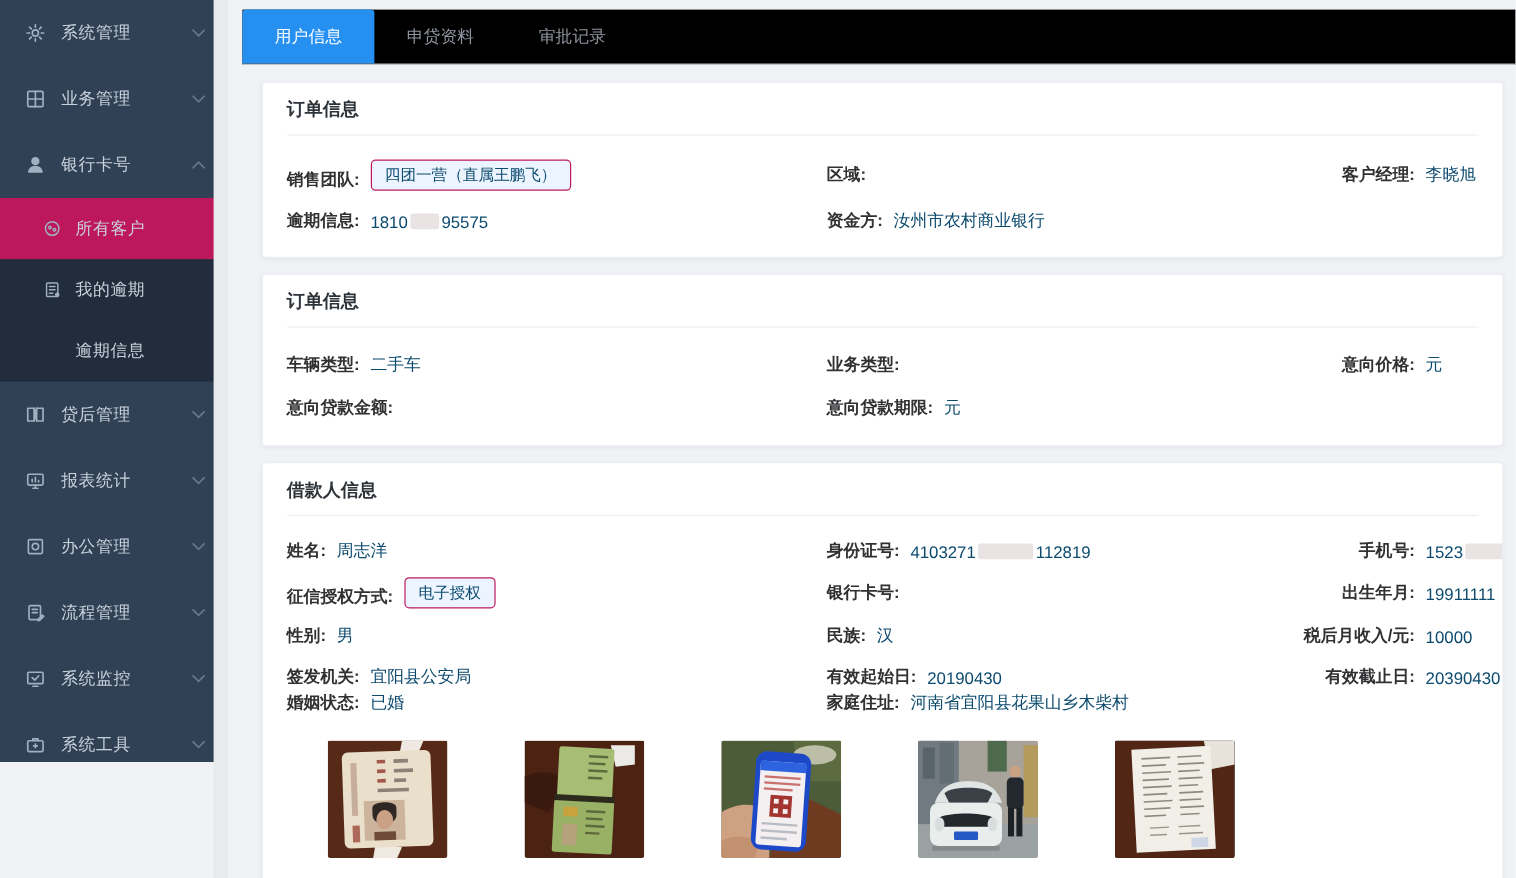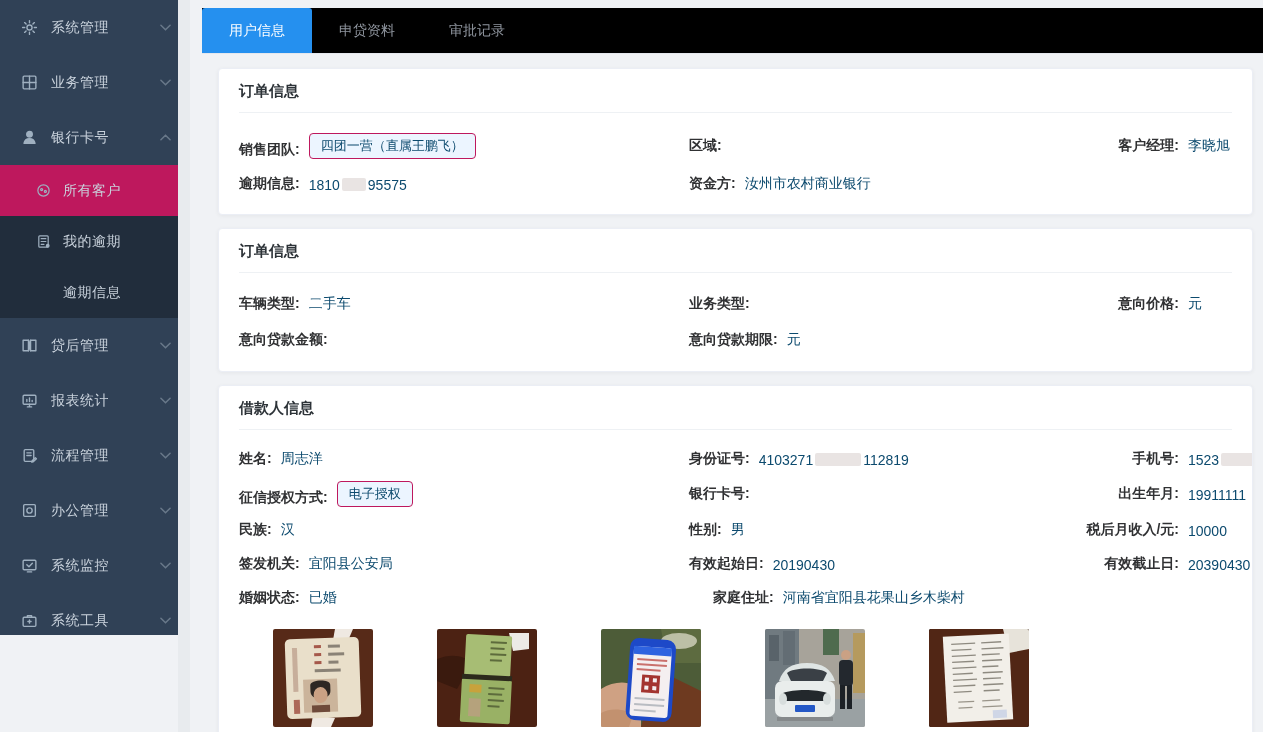--- a/index.html
+++ b/index.html
@@ -157,39 +157,39 @@
     </span>
     <span class="mi-label">报表统计</span>
     <svg class="chev chev-ic" viewBox="0 0 12 7">
         <polyline points="1,1 6,6 11,1"></polyline>
       </svg>
   </div>
 
   <div class="menu-item">
     <span class="mi-icon">
       <svg class="line-ic" viewBox="0 0 16 16" width="17" height="17">
+          <rect x="2.5" y="2.5" width="11" height="11" rx="1"></rect>
+          <rect x="5.5" y="5.5" width="5" height="5" rx="2.5"></rect>
+        </svg>
+    </span>
+    <span class="mi-label">办公管理</span>
+    <svg class="chev chev-ic" viewBox="0 0 12 7">
+        <polyline points="1,1 6,6 11,1"></polyline>
+      </svg>
+  </div>
+
+  <div class="menu-item">
+    <span class="mi-icon">
+      <svg class="line-ic" viewBox="0 0 16 16" width="17" height="17">
           <rect x="3" y="2.5" width="9" height="11" rx="1"></rect>
           <path d="M5.5 5.5h4M5.5 8h4"></path>
           <path d="M10.5 13l3-3 1 1-3 3-1.3.3z"></path>
         </svg>
     </span>
     <span class="mi-label">流程管理</span>
-    <svg class="chev chev-ic" viewBox="0 0 12 7">
-        <polyline points="1,1 6,6 11,1"></polyline>
-      </svg>
-  </div>
-
-  <div class="menu-item">
-    <span class="mi-icon">
-      <svg class="line-ic" viewBox="0 0 16 16" width="17" height="17">
-          <rect x="2.5" y="2.5" width="11" height="11" rx="1"></rect>
-          <rect x="5.5" y="5.5" width="5" height="5" rx="2.5"></rect>
-        </svg>
-    </span>
-    <span class="mi-label">办公管理</span>
     <svg class="chev chev-ic" viewBox="0 0 12 7">
         <polyline points="1,1 6,6 11,1"></polyline>
       </svg>
   </div>
 
   <div class="menu-item">
     <span class="mi-icon">
       <svg class="line-ic" viewBox="0 0 16 16" width="17" height="17">
           <rect x="2" y="3" width="12" height="9" rx="1"></rect>
           <path d="M5.5 7.2l2 2 3.2-3.4M6 14h4"></path>
@@ -314,26 +314,26 @@
         <span class="val"></span>
       </div>
       <div class="fld col3">
         <span class="lbl">出生年月:</span>
         <span class="val">19911111</span>
       </div>
     </div>
 
     <div class="frow" style="margin-top:12px;">
       <div class="fld">
+        <span class="lbl">性别:</span>
+        <span class="val">男</span>
+      </div>
+      <div class="fld">
         <span class="lbl">民族:</span>
         <span class="val">汉</span>
-      </div>
-      <div class="fld">
-        <span class="lbl">性别:</span>
-        <span class="val">男</span>
       </div>
       <div class="fld col3">
         <span class="lbl">税后月收入/元:</span>
         <span class="val">10000</span>
       </div>
     </div>
 
     <div class="frow" style="margin-top:12px;">
       <div class="fld">
         <span class="lbl">签发机关:</span>
@@ -342,21 +342,21 @@
       <div class="fld">
         <span class="lbl">有效起始日:</span>
         <span class="val">20190430</span>
       </div>
       <div class="fld col3">
         <span class="lbl">有效截止日:</span>
         <span class="val">20390430</span>
       </div>
     </div>
 
-    <div class="frow" style="margin-top:12px;gap:24px;">
+    <div class="frow" style="margin-top:0;">
       <div class="fld">
         <span class="lbl">婚姻状态:</span>
         <span class="val">已婚</span>
       </div>
       <div class="fld">
         <span class="lbl">家庭住址:</span>
         <span class="val">河南省宜阳县花果山乡木柴村</span>
       </div>
       <div class="fld col3"></div>
     </div>

